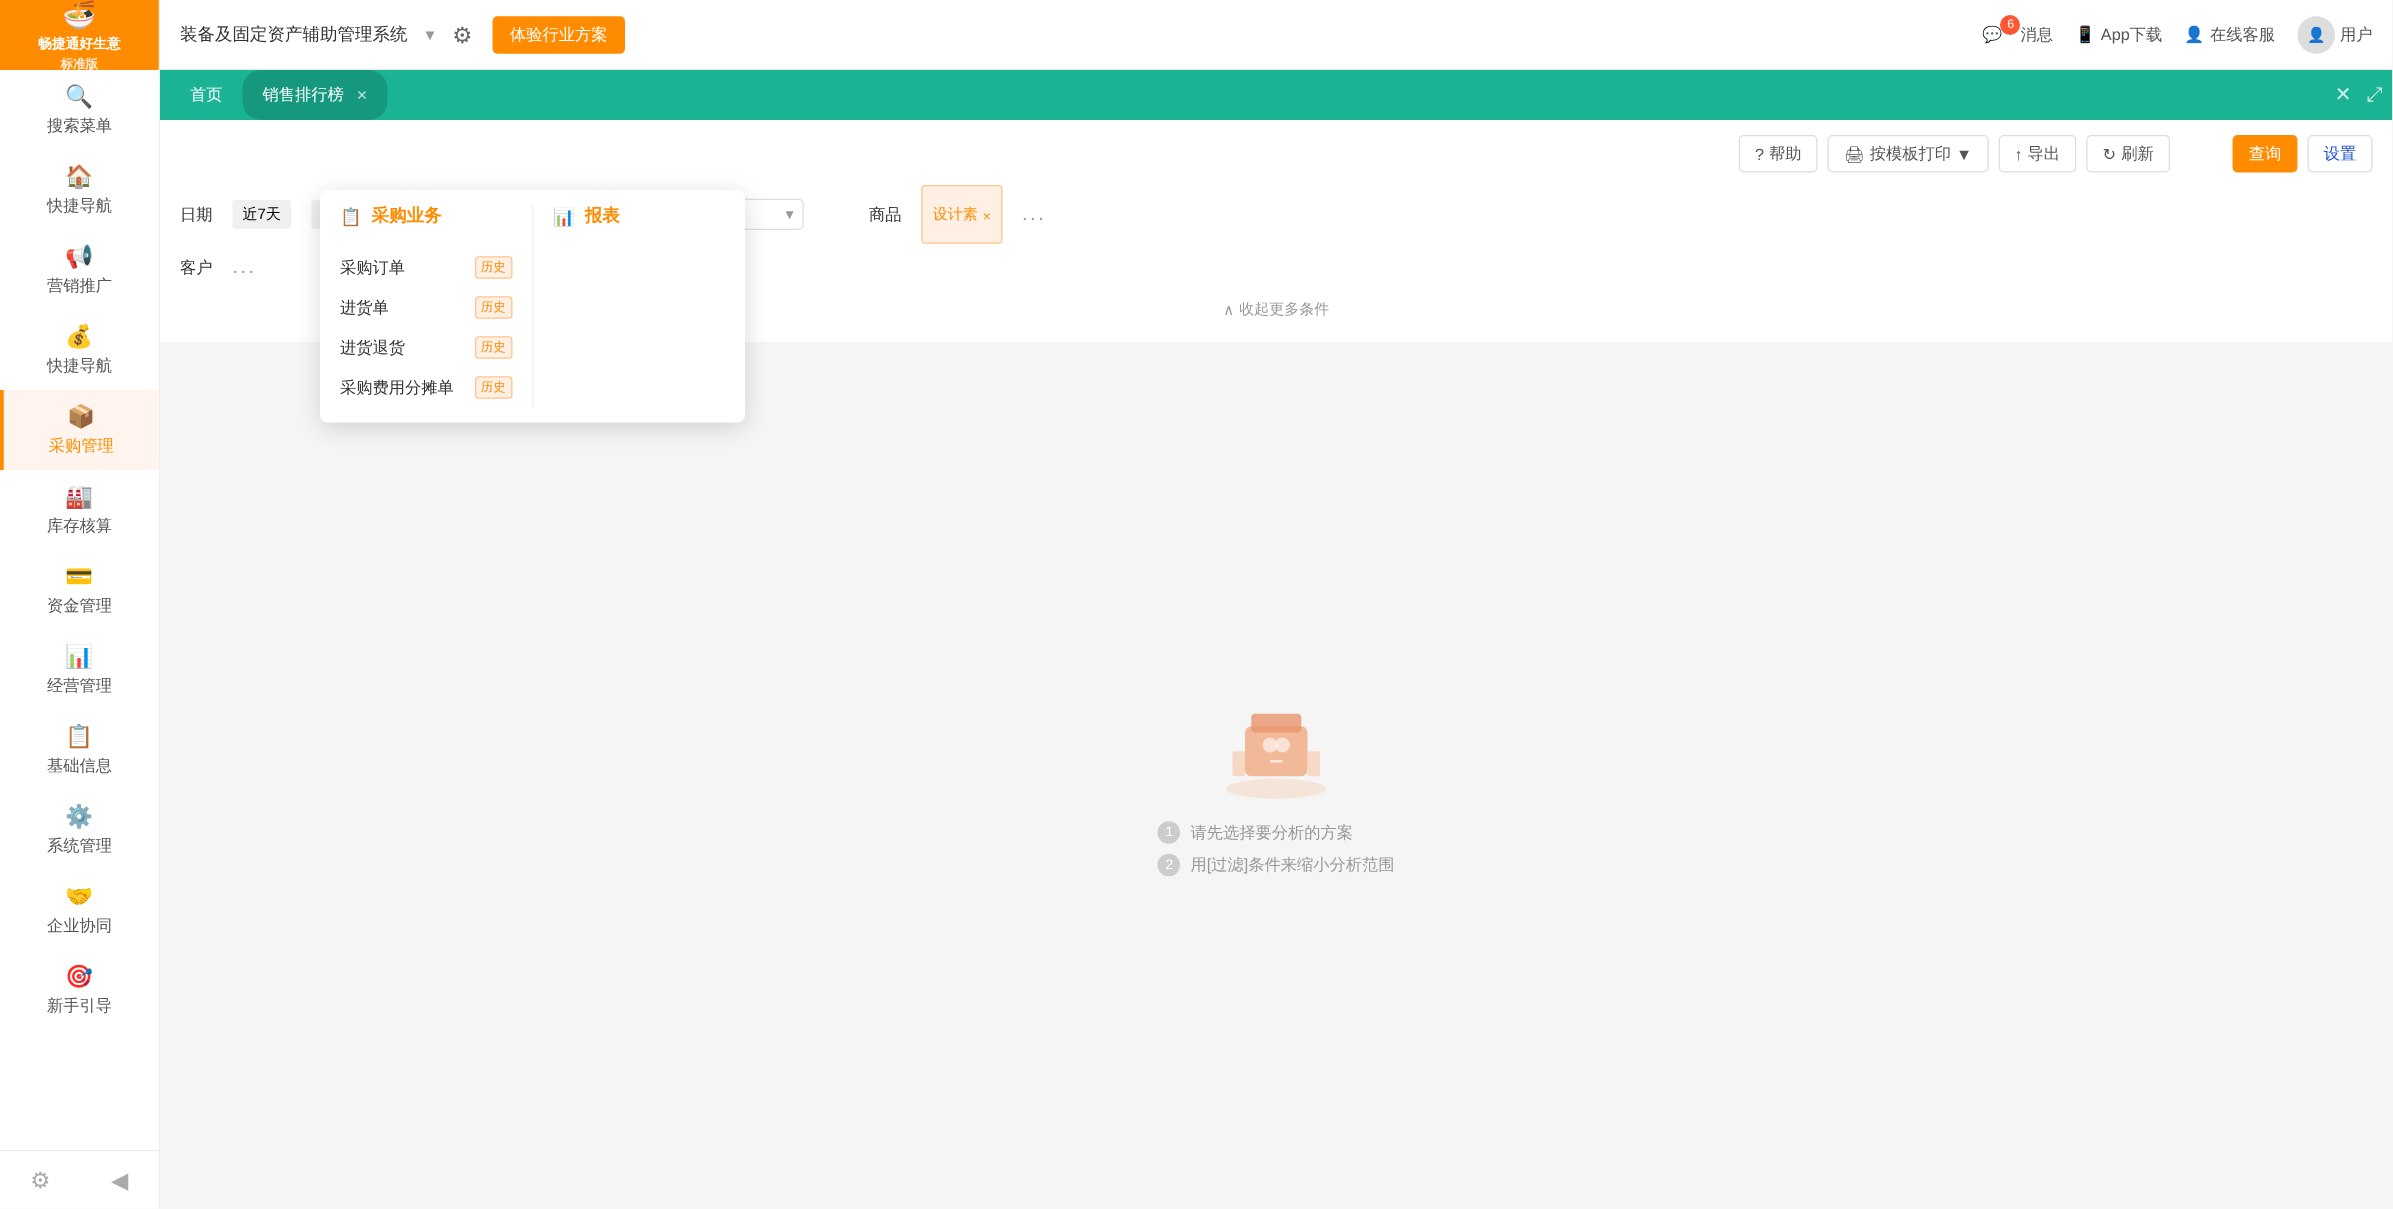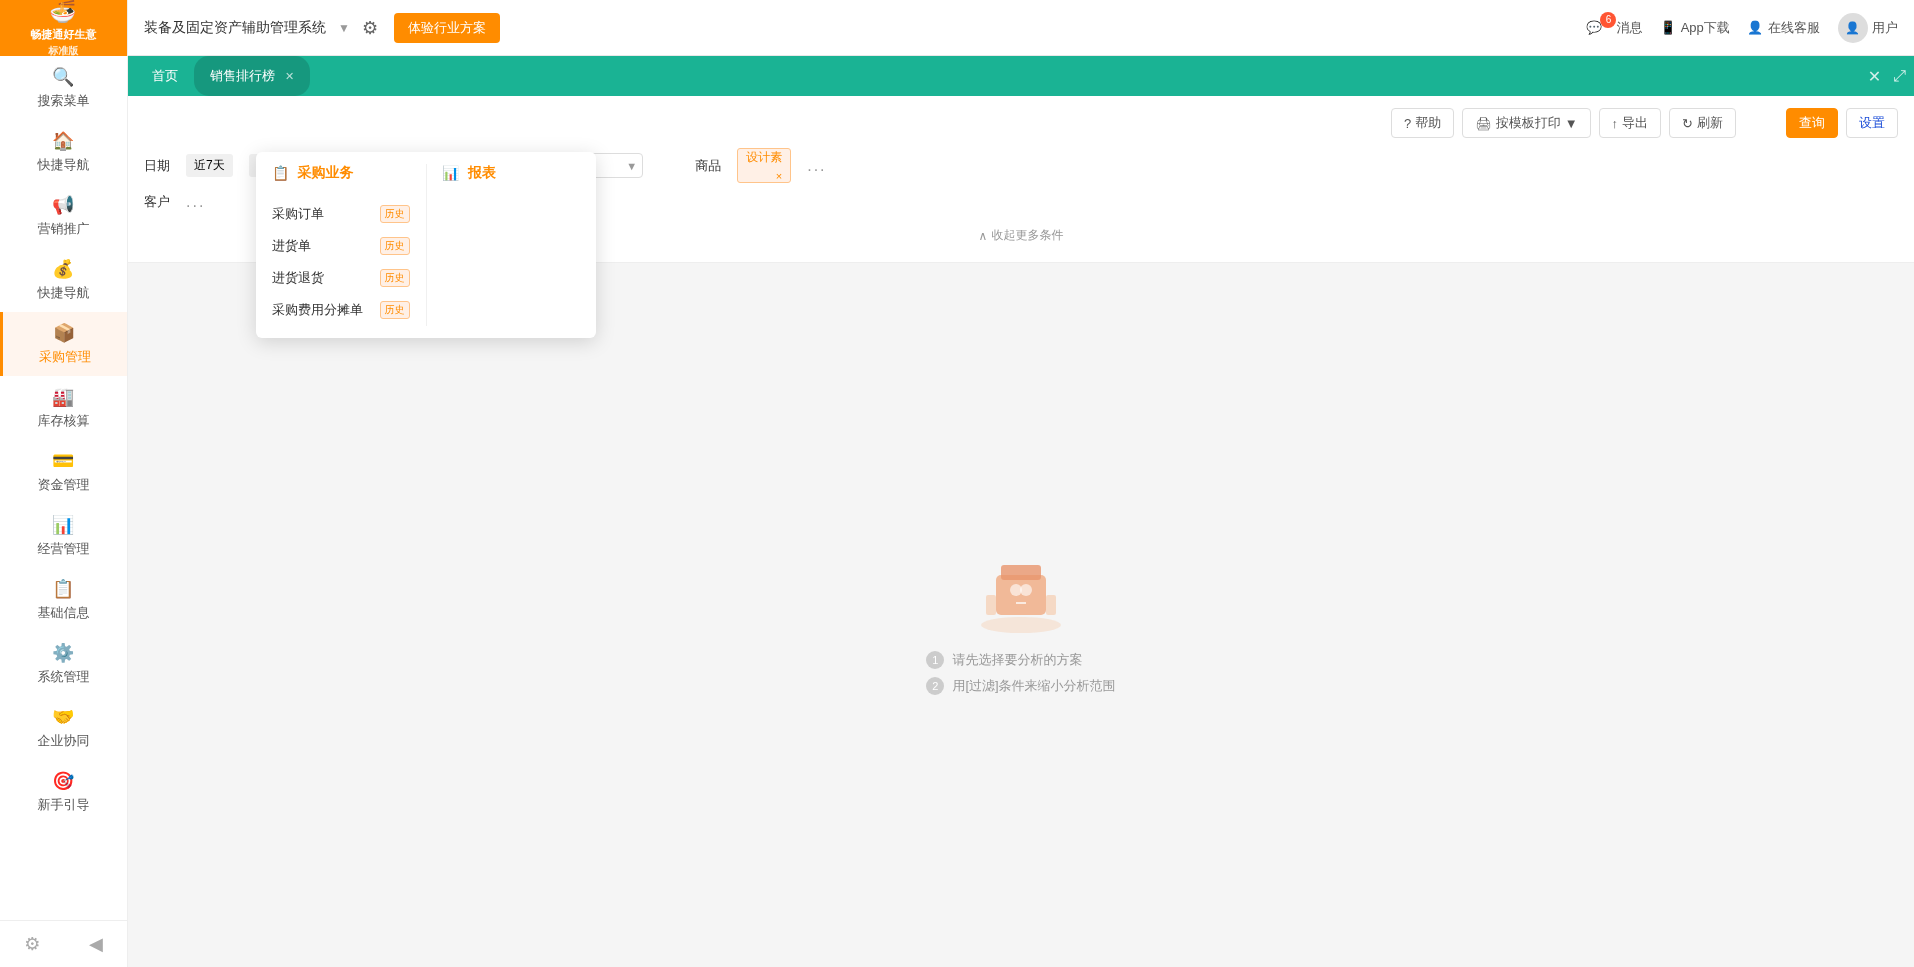--- a/index.html
+++ b/index.html
@@ -247,26 +247,25 @@
       min-width: 100px;
       color: #333;
     }
     .filter-label { font-size: 13px; color: #333; white-space: nowrap; }
     .tag-item {
       display: inline-flex;
       align-items: flex-end;
       background: #fff0e6;
       border: 1px solid #ffc48a;
       border-radius: 3px;
-      padding: 0 8px;
+      padding: 14px 8px;
       font-size: 12px;
       color: #ff8c00;
       gap: 4px;
       cursor: pointer;
-      flex-direction: column;
     }
     .tag-close { font-size: 11px; color: #ff8c00; cursor: pointer; }
     .ellipsis { color: #999; cursor: pointer; font-size: 16px; letter-spacing: 2px; }
     .collapse-btn {
       display: flex;
       align-items: center;
       justify-content: center;
       gap: 4px;
       font-size: 12px;
       color: #999;

